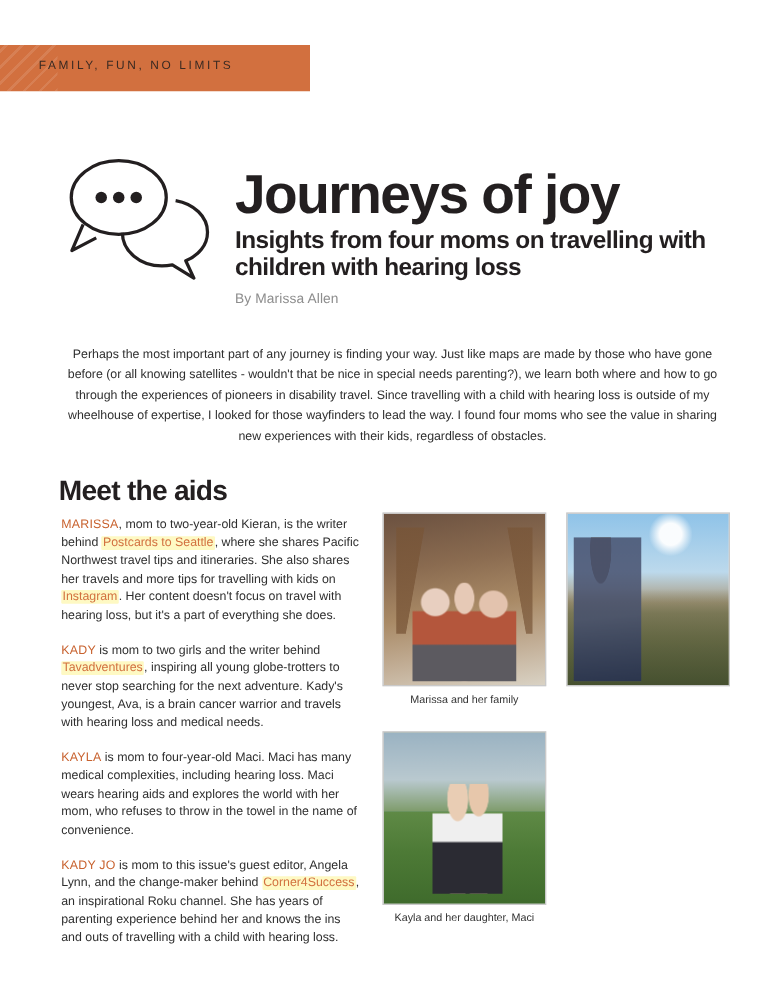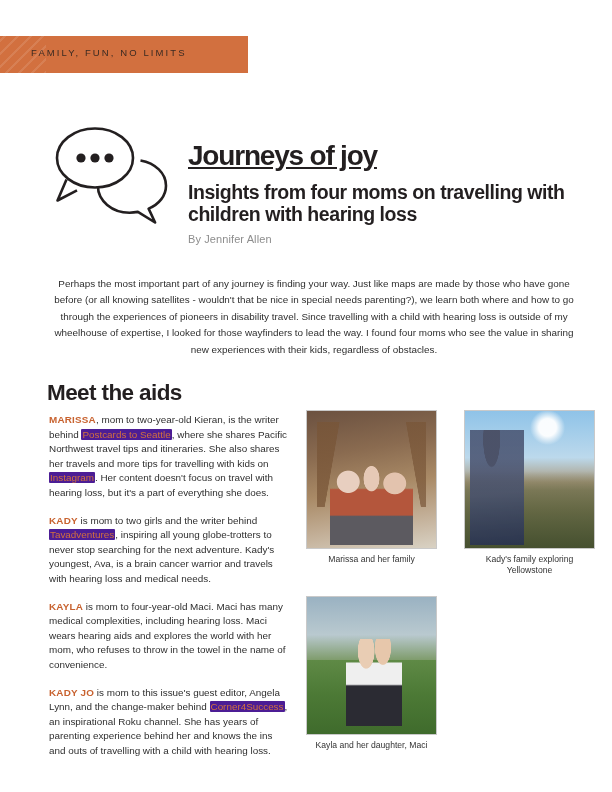--- a/index.html
+++ b/index.html
@@ -28,22 +28,22 @@
     position: absolute; left: 31px; top: 11px;
     font-size: 9.5px; letter-spacing: 2.1px; font-weight: 400;
     color: #3a2a22; white-space: nowrap;
   }
 
   
   .bubble-icon { position: absolute; left: 50px; top: 84px; width: 134px; height: 112px; }
 
   .title-block { position: absolute; left: 188px; top: 98px; width: 392px; }
   .title {
-    font-size: 28px; font-weight: 700; color: #231f20;
-    letter-spacing: -1.2px; line-height: 44px; text-decoration: underline;
+    font-size: 44px; font-weight: 700; color: #231f20;
+    letter-spacing: -1.2px; line-height: 44px;
   }
   .subtitle {
     font-size: 19.5px; font-weight: 700; color: #231f20;
     line-height: 22px; letter-spacing: -0.45px; margin-top: 3px;
   }
   .byline {
     font-size: 11px; color: #8d8d8d; font-weight: 400;
     margin-top: 8px; letter-spacing: 0.1px;
   }
 
@@ -58,29 +58,29 @@
   .section-heading {
     position: absolute; left: 47px; top: 344px;
     font-size: 22.5px; font-weight: 700; color: #231f20;
     letter-spacing: -0.6px;
   }
 
   
   .bios { position: absolute; left: 49px; top: 377px; width: 240px; }
   .bio { font-size: 9.9px; line-height: 14.6px; color: #2e2e2e; margin-bottom: 13px; }
   .bio:last-child { margin-bottom: 0; }
-  .name { color: #c8622f; font-weight: 700; letter-spacing: 0.2px; }
+  .name { color: #c8622f; font-weight: 400; letter-spacing: 0.2px; }
   .link {
-    color: #d2703f; background: #4c1d95;
+    color: #d2703f; background: #fef9c3;
     padding: 0 1px; border-radius: 1px; text-align: center;
   }
 
   
   .photos { position: absolute; left: 306px; top: 374px; width: 274px; }
-  .photo-row { display: flex; gap: 27px; }
+  .photo-row { display: flex; gap: 16px; }
   .photo-row.second { margin-top: 20px; flex-direction: column; }
   .photo-cell { width: 131px; }
   .photo-frame {
     width: 131px; height: 139px;
     border: 1px solid #c9c9c9; overflow: hidden;
     position: relative; background: #ddd;
   }
   .photo-frame.tall { height: 139px; }
   .caption {
     font-size: 8.6px; color: #333; text-align: center;
@@ -183,21 +183,21 @@
         <circle cx="45" cy="38" r="4.6"></circle>
         <circle cx="59" cy="38" r="4.6"></circle>
       </g>
       <ellipse cx="45" cy="38" rx="38" ry="29.5" fill="#fff" opacity="0"></ellipse>
     </svg>
   </div>
 
   <div class="title-block">
     <div class="title">Journeys of joy</div>
     <div class="subtitle">Insights from four moms on travelling with children with hearing loss</div>
-    <div class="byline">By Jennifer Allen</div>
+    <div class="byline">By Marissa Allen</div>
   </div>
 
   <div class="intro">Perhaps the most important part of any journey is finding your way. Just like maps are made by those who have gone before (or all knowing satellites - wouldn't that be nice in special needs parenting?), we learn both where and how to go through the experiences of pioneers in disability travel. Since travelling with a child with hearing loss is outside of my wheelhouse of expertise, I looked for those wayfinders to lead the way. I found four moms who see the value in sharing new experiences with their kids, regardless of obstacles.</div>
 
   <div class="section-heading">Meet the aids</div>
 
   <div class="bios">
     <div class="bio">
       <span class="name">MARISSA</span><span>, mom to two-year-old Kieran, is the writer behind </span><span class="link">Postcards to Seattle</span><span>, where she shares Pacific Northwest travel tips and itineraries. She also shares her travels and more tips for travelling with kids on </span><span class="link">Instagram</span><span>. Her content doesn't focus on travel with hearing loss, but it's a part of everything she does.</span>
     </div>
@@ -217,21 +217,20 @@
       <div class="photo-cell">
         <div class="photo-frame">
             <div class="ph ph-a"></div>
           </div>
         <div class="caption">Marissa and her family</div>
       </div>
       <div class="photo-cell">
         <div class="photo-frame">
             <div class="ph ph-b"></div>
           </div>
-        <div class="caption">Kady's family exploring Yellowstone</div>
       </div>
     </div>
     <div class="photo-row second">
       <div class="photo-cell">
         <div class="photo-frame tall">
             <div class="ph ph-c"></div>
           </div>
         <div class="caption">Kayla and her daughter, Maci</div>
       </div>
     </div>

